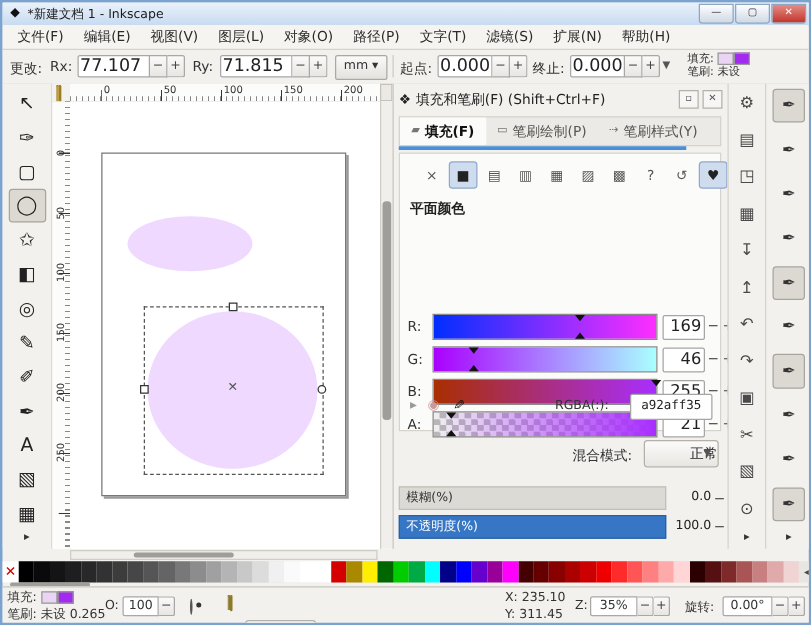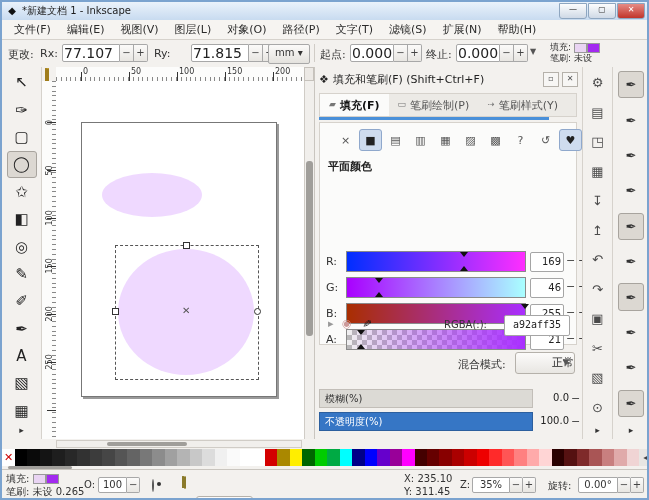--- a/index.html
+++ b/index.html
@@ -91,21 +91,21 @@
   .mode{width:38px;height:20px;border:1px solid #b5b1aa;border-radius:3px;background:linear-gradient(#fcfbfa,#efeeec);
     font-size:10px;line-height:18px;text-align:center;color:#333;}
   .mode.active{background:#d8d5d0;box-shadow:inset 0 1px 2px rgba(0,0,0,.2);}
   .srow{position:absolute;left:4px;width:254px;height:22px;}
   .slabel{position:absolute;left:2px;top:4px;font-size:11px;color:#333;}
   .sbar{position:absolute;left:22px;top:0;width:180px;height:21px;border:1px solid #8a8a8a;box-sizing:border-box;}
   .mk{position:absolute;width:0;height:0;transform:translateX(-50%);}
   .mk.t{top:0;border-left:4px solid transparent;border-right:4px solid transparent;border-top:5px solid #111;}
   .mk.b{bottom:0;border-left:4px solid transparent;border-right:4px solid transparent;border-bottom:5px solid #111;}
   .sval{position:absolute;left:206px;top:1px;width:30px;height:18px;background:#fff;border:1px solid #a5a5a5;border-radius:2px;
-    font-size:10px;line-height:17px;text-align:right;padding-right:2px;}
+    font-size:13px;line-height:17px;text-align:right;padding-right:2px;}
   .smin{position:absolute;left:242px;top:3px;font-size:11px;color:#444;}
   .splu{position:absolute;left:254px;top:3px;font-size:11px;color:#444;}
   .picker-row{position:absolute;left:6px;top:192px;width:246px;height:22px;}
   .pk-ico{position:absolute;top:2px;font-size:11px;color:#999;}
   .dropper{color:#111;transform:rotate(95deg);display:inline-block;}
   .rgba-label{position:absolute;left:118px;top:4px;font-size:10px;color:#333;}
   .rgba-box{position:absolute;left:178px;top:0;width:64px;height:19px;background:#fff;border:1px solid #a5a5a5;border-radius:2px;
     font-family:"DejaVu Sans Mono","Liberation Mono",monospace;font-size:10px;line-height:18px;text-align:center;}
   .blend-row{position:absolute;left:0;top:285px;width:268px;height:24px;text-align:right;}
   .blend-label{position:absolute;left:143px;top:5px;font-size:11px;color:#333;}
@@ -184,21 +184,21 @@
 
   <div class="abs toolbar">
     <span class="tb-label" style="left:6px">更改:</span>
     <span class="tb-label" style="left:38px">Rx:</span>
     <span class="spin" style="left:60px">
       <span class="val" style="width:54px">77.107</span>
       <span class="sbtn">−</span>
       <span class="sbtn">+</span>
     </span>
     <span class="tb-label" style="left:152px">Ry:</span>
-    <span class="spin" style="left:189px">
+    <span class="spin" style="left:174px">
       <span class="val" style="width:54px">71.815</span>
       <span class="sbtn">−</span>
       <span class="sbtn">+</span>
     </span>
     <span class="unit-btn" style="left:266px"><span>mm</span> ▾</span>
     <span class="tb-sep" style="left:312px"></span>
     <span class="tb-label" style="left:318px">起点:</span>
     <span class="spin" style="left:348px">
       <span class="val" style="width:40px">0.000</span>
       <span class="sbtn">−</span>

